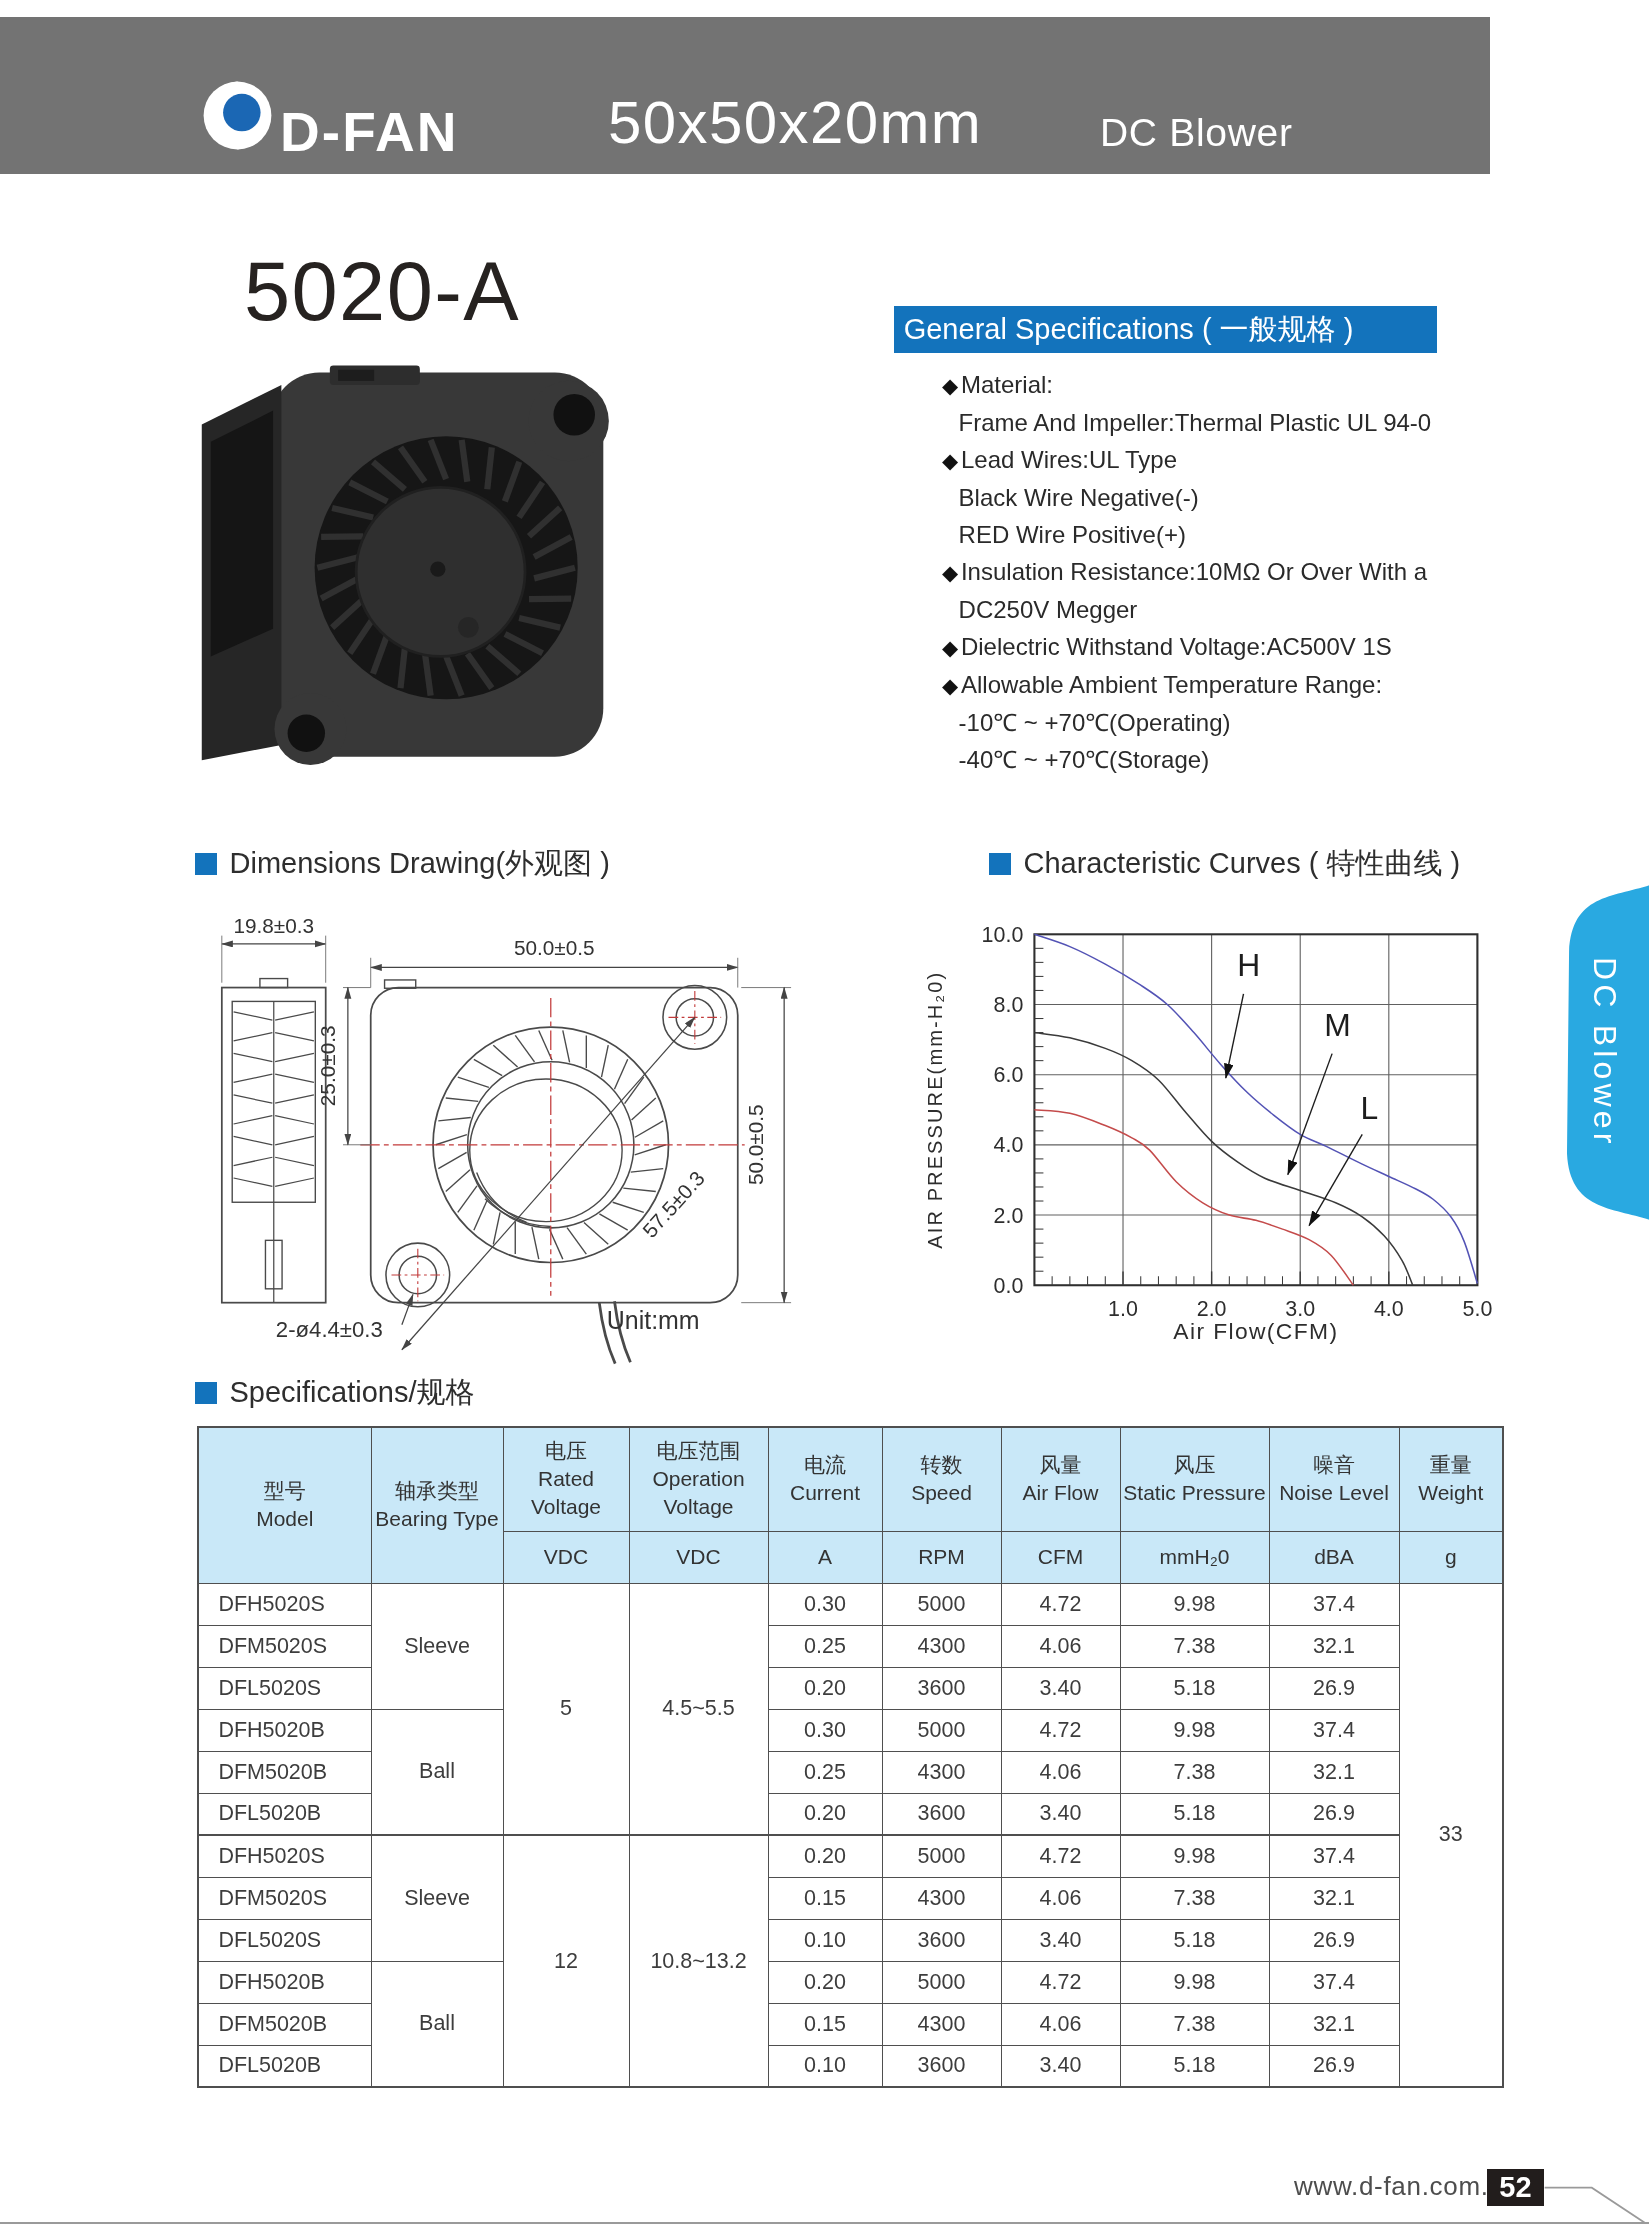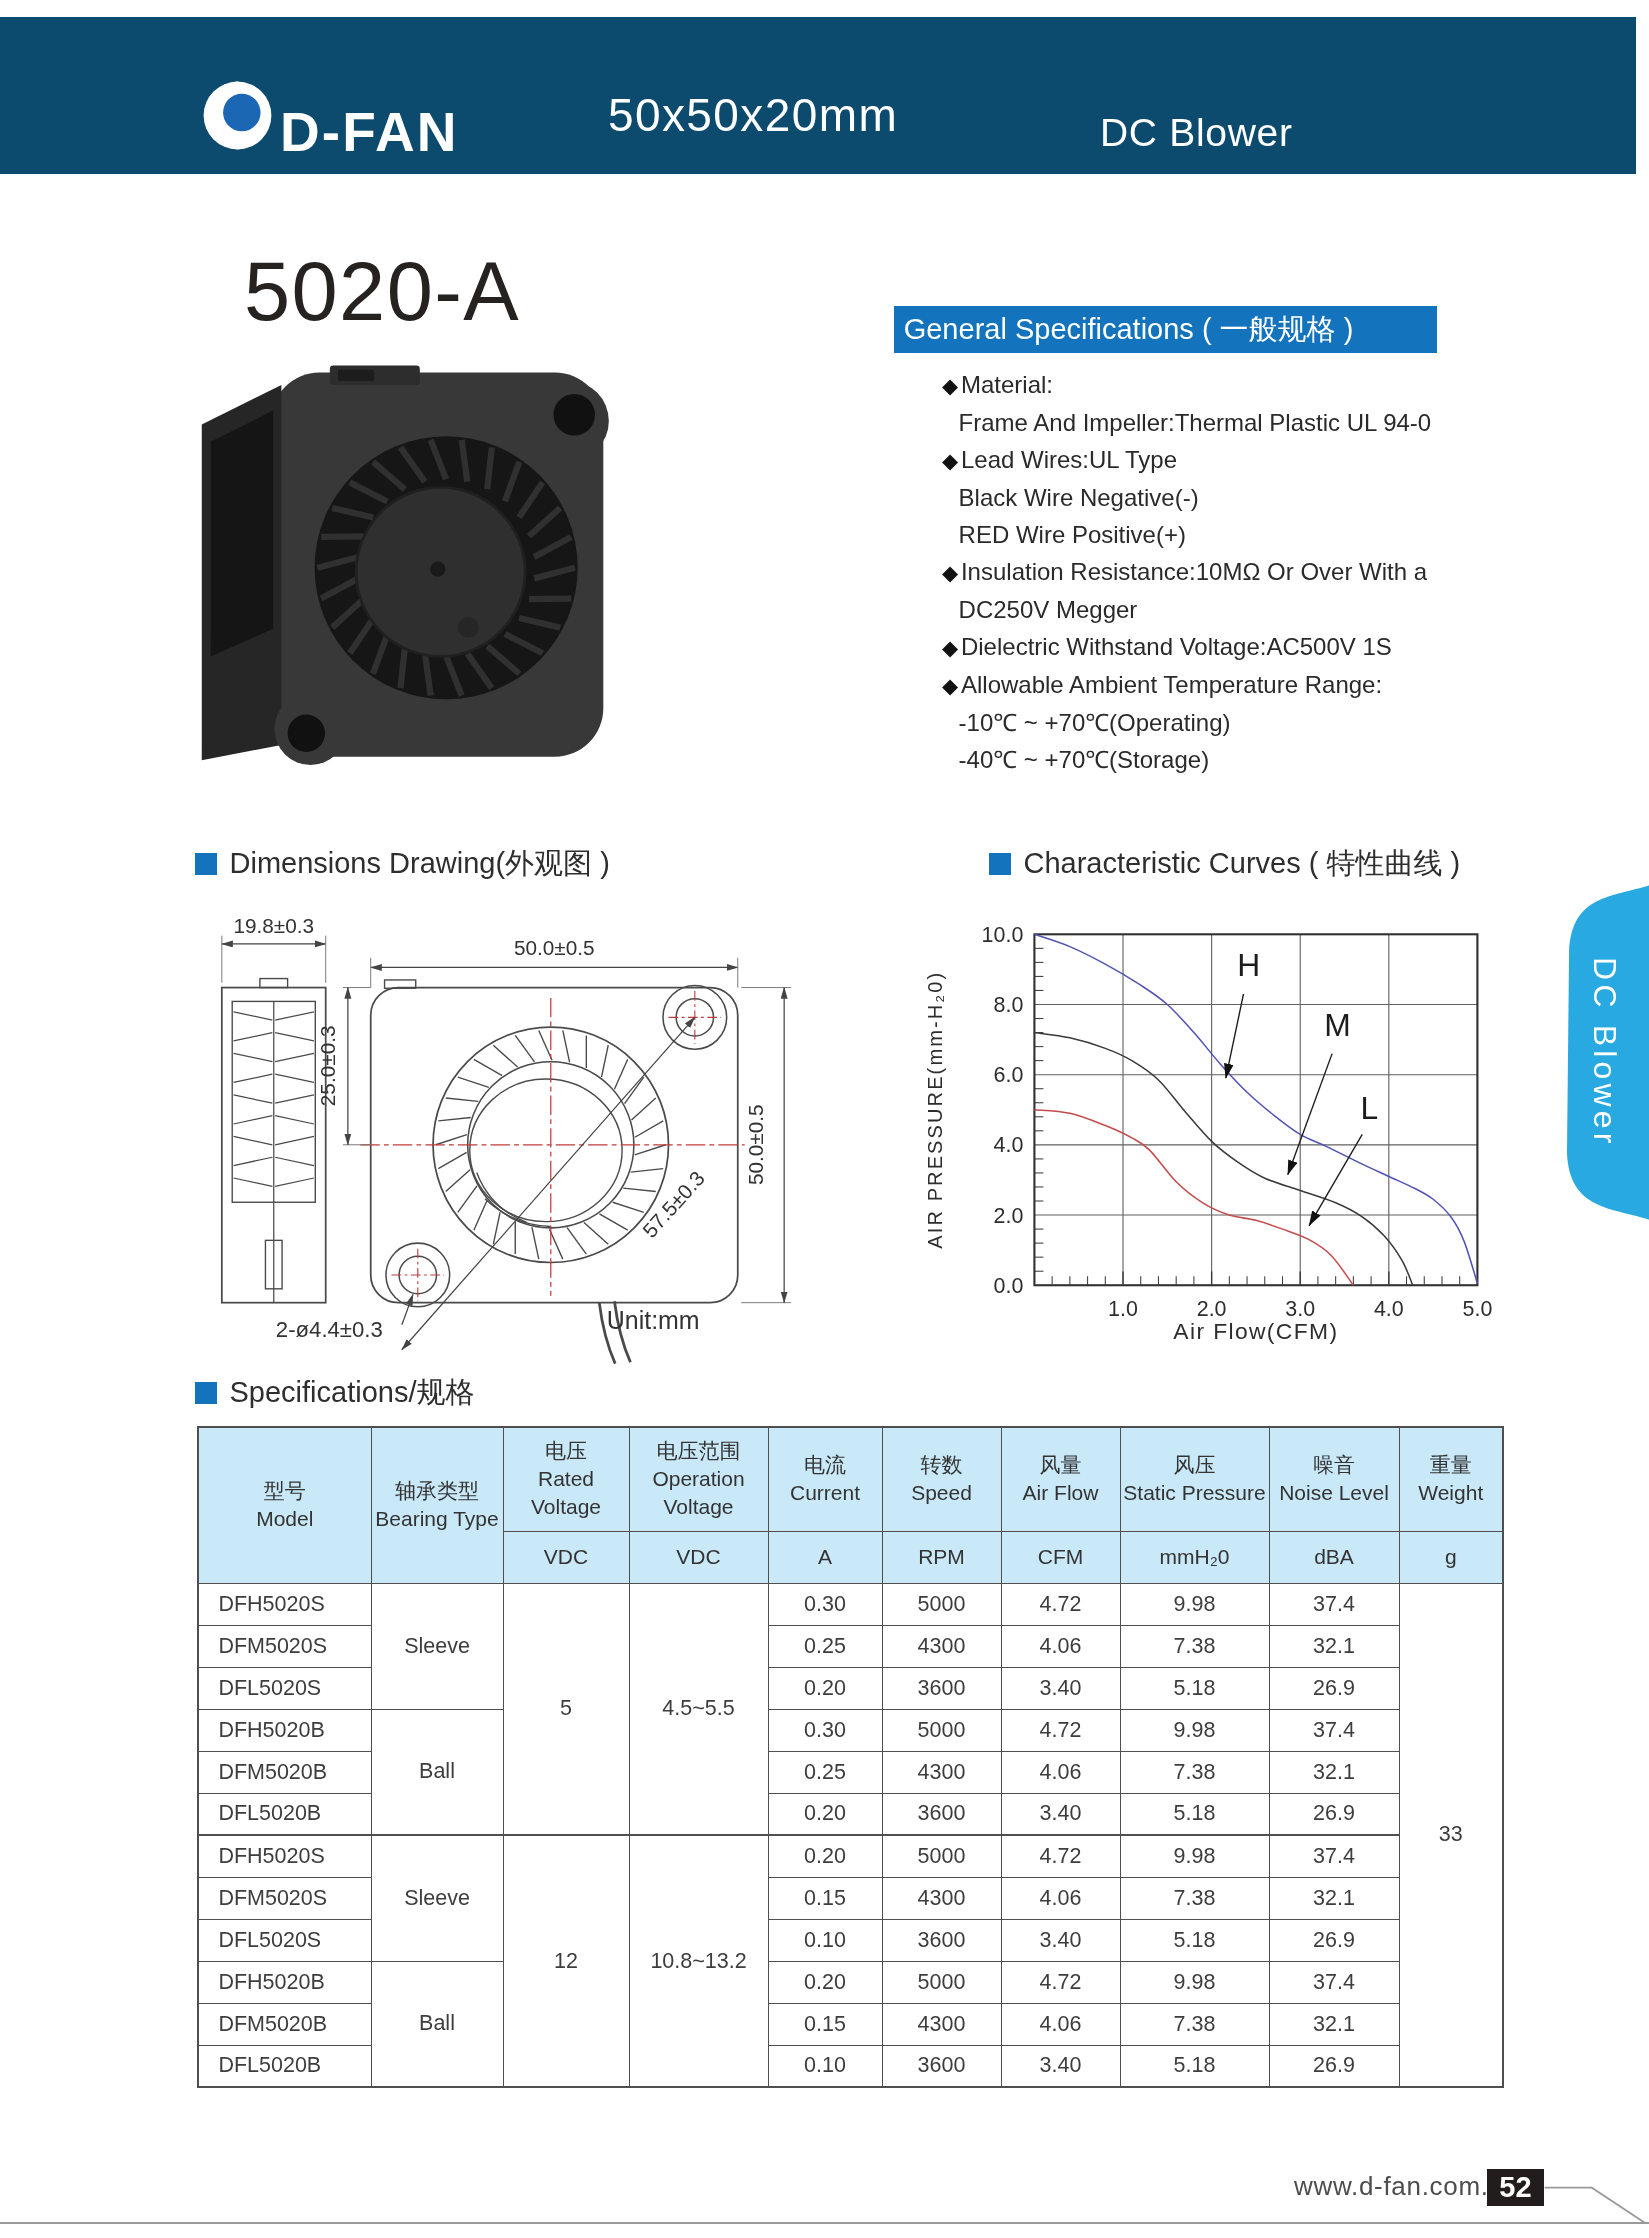--- a/index.html
+++ b/index.html
@@ -1,22 +1,22 @@
 <!DOCTYPE html>
 <html style="font-size:11px"><head>
 <meta charset="utf-8">
 <style>
   html,body{margin:0;padding:0;background:#ffffff;font-family:"Liberation Sans",sans-serif;}
   body{width:1650px;height:2239px;position:relative;overflow:hidden;}
   .abs{position:absolute;}
 
   
-  #header-bar{top:16.6px;left:0;width:1636px;height:157px;background:#0c4a6e;}
+  #header-bar{top:16.6px;left:0;width:1490px;height:157px;background:#737373;}
   #brand-text{left:280px;top:83px;font-size:55px;font-weight:bold;color:#fff;letter-spacing:2.1px;}
-  #size-text{left:608px;top:71px;font-size:46px;font-weight:400;color:#fff;letter-spacing:1.4px;}
+  #size-text{left:608px;top:71px;font-size:60px;font-weight:400;color:#fff;letter-spacing:1.4px;}
   #category-text{left:1100px;top:94px;font-size:39px;font-weight:400;color:#fff;letter-spacing:0.7px;}
 
   
   #model-title{left:244px;top:244px;font-size:83px;font-weight:500;color:#262220;letter-spacing:1.4px;}
 
   
   #gs-title{left:894px;top:306px;width:543px;height:47px;background:#1373bc;color:#fff;
             font-size:29px;display:flex;align-items:center;padding-left:9.7px;box-sizing:border-box;}
   #spec-list{left:942px;top:366px;width:582px;}
   .spec-line{font-size:24px;color:#2a2a2a;line-height:37px;white-space:nowrap;}

